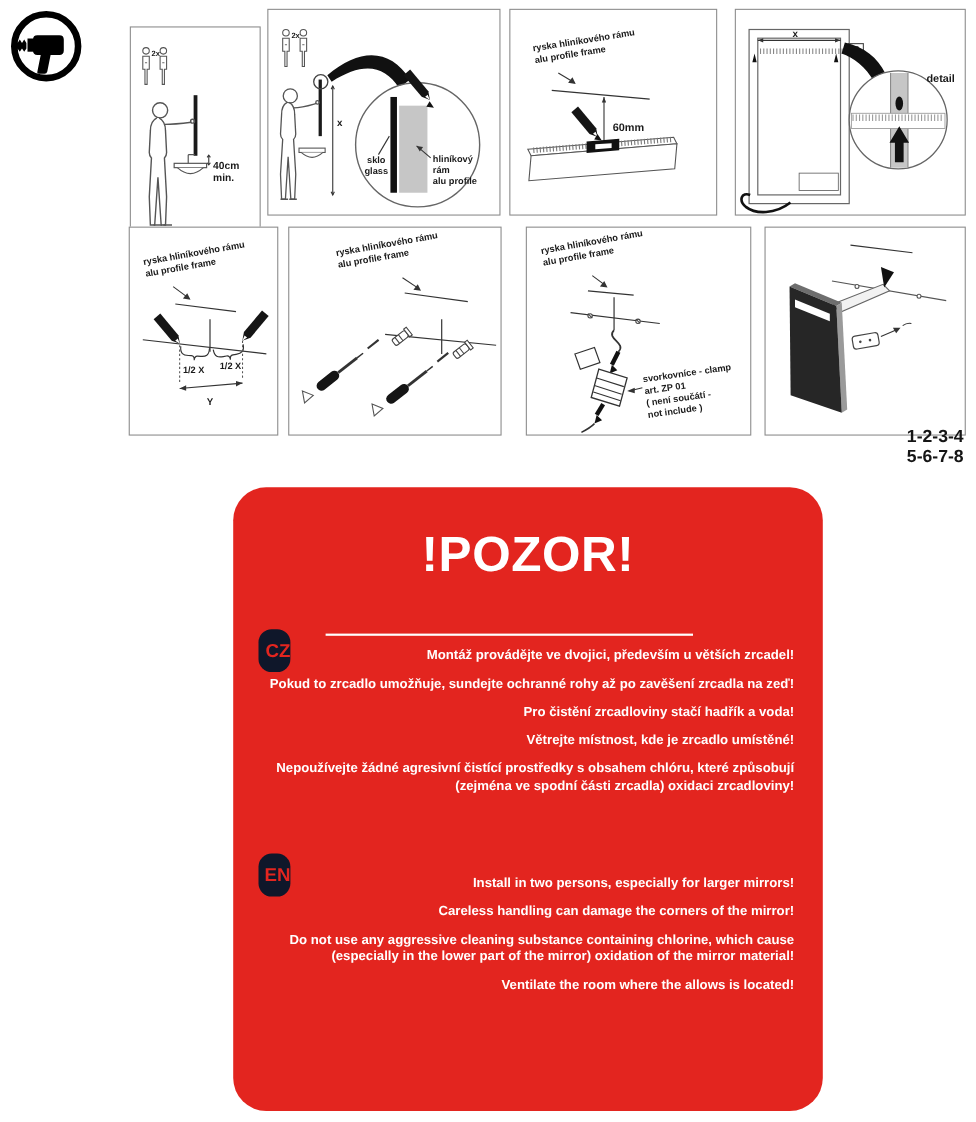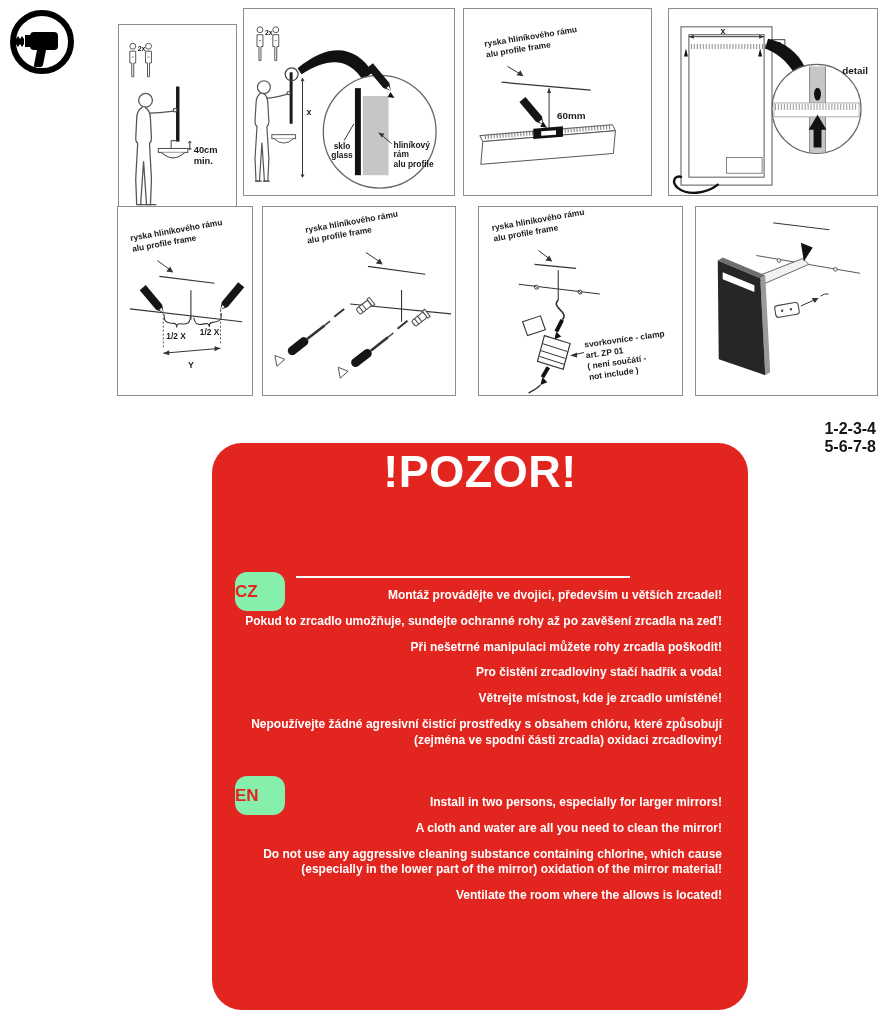--- a/index.html
+++ b/index.html
@@ -10,27 +10,27 @@
   .panel text{font-family:"Liberation Sans",sans-serif;font-weight:bold;fill:#1a1a1a}
   .drill{position:absolute;left:8px;top:8px;width:68px;height:68px}
   #p1{left:118px;top:24px;width:119px;height:188px}
   #p2{left:243px;top:8px;width:212px;height:188px}
   #p3{left:463px;top:8px;width:189px;height:188px}
   #p4{left:668px;top:8px;width:210px;height:188px}
   #p5{left:117px;top:206px;width:136px;height:190px}
   #p6{left:262px;top:206px;width:194px;height:190px}
   #p7{left:478px;top:206px;width:205px;height:190px}
   #p8{left:695px;top:206px;width:183px;height:190px}
-  .page-numbers{position:absolute;right:11px;top:420px;text-align:right;font-weight:bold;font-size:16px;line-height:1.1;color:#151515}
+  .page-numbers{position:absolute;right:11px;top:389px;text-align:right;font-weight:bold;font-size:16px;line-height:1.1;color:#151515}
   .warning{position:absolute;left:212px;top:443px;width:536px;height:567px;background:var(--red,#e3251f);border-radius:30px;color:var(--wtext,#fff)}
   .w-title{text-align:center;font-weight:bold;font-size:45px;line-height:1.13;letter-spacing:.5px}
-  .w-title.first{padding-top:4px}
+  .w-title.first{padding-top:36px}
   .w-divider{position:absolute;left:84px;top:133px;width:334px;height:2px;background:var(--wtext,#fff)}
-  .badge{position:absolute;left:23px;width:50px;height:39px;background:#86efac;border-radius:12px;
-         display:flex;align-items:center;justify-content:flex-start;font-weight:bold;font-size:17px;color:var(--red,#e3251f)}
+  .badge{position:absolute;left:23px;width:29px;height:39px;background:#0f172a;border-radius:12px;
+         display:flex;align-items:center;justify-content:flex-end;font-weight:bold;font-size:17px;color:var(--red,#e3251f)}
   .badge.cz{top:129px}
   .badge.en{top:333px}
   .w-items{position:absolute;left:30px;right:26px;text-align:right;font-weight:bold;font-size:12px;line-height:1.32}
   .w-items.cz{top:145px}
   .w-items.en{top:352px}
   .w-items p{margin:0 0 10px}
   .hidden-defs{position:absolute;width:0;height:0;overflow:hidden}
 </style>
 </head>
 <body>
@@ -334,28 +334,27 @@
 <div class="warning">
   <div class="w-title first">!POZOR!</div>
   <div class="w-divider"></div>
 
   <div class="badge cz">
     <span>CZ</span>
   </div>
   <div class="w-items cz">
     <p>Montáž provádějte ve dvojici, především u větších zrcadel!</p>
     <p>Pokud to zrcadlo umožňuje, sundejte ochranné rohy až po zavěšení zrcadla na zeď!</p>
-    <p>Při nešetrné manipulaci můžete rohy zrcadla poškodit!</p>
     <p>Pro čistění zrcadloviny stačí hadřík a voda!</p>
     <p>Větrejte místnost, kde je zrcadlo umístěné!</p>
     <p>Nepoužívejte žádné agresivní čistící prostředky s obsahem chlóru, které způsobují (zejména ve spodní části zrcadla) oxidaci zrcadloviny!</p>
   </div>
 
   <div class="badge en">
     <span>EN</span>
   </div>
   <div class="w-items en">
     <p>Install in two persons, especially for larger mirrors!</p>
-    <p>A cloth and water are all you need to clean the mirror!</p>
+    <p>Careless handling can damage the corners of the mirror!</p>
     <p>Do not use any aggressive cleaning substance containing chlorine, which cause (especially in the lower part of the mirror) oxidation of the mirror material!</p>
     <p>Ventilate the room where the allows is located!</p>
   </div>
 </div>
 
 </body></html>

